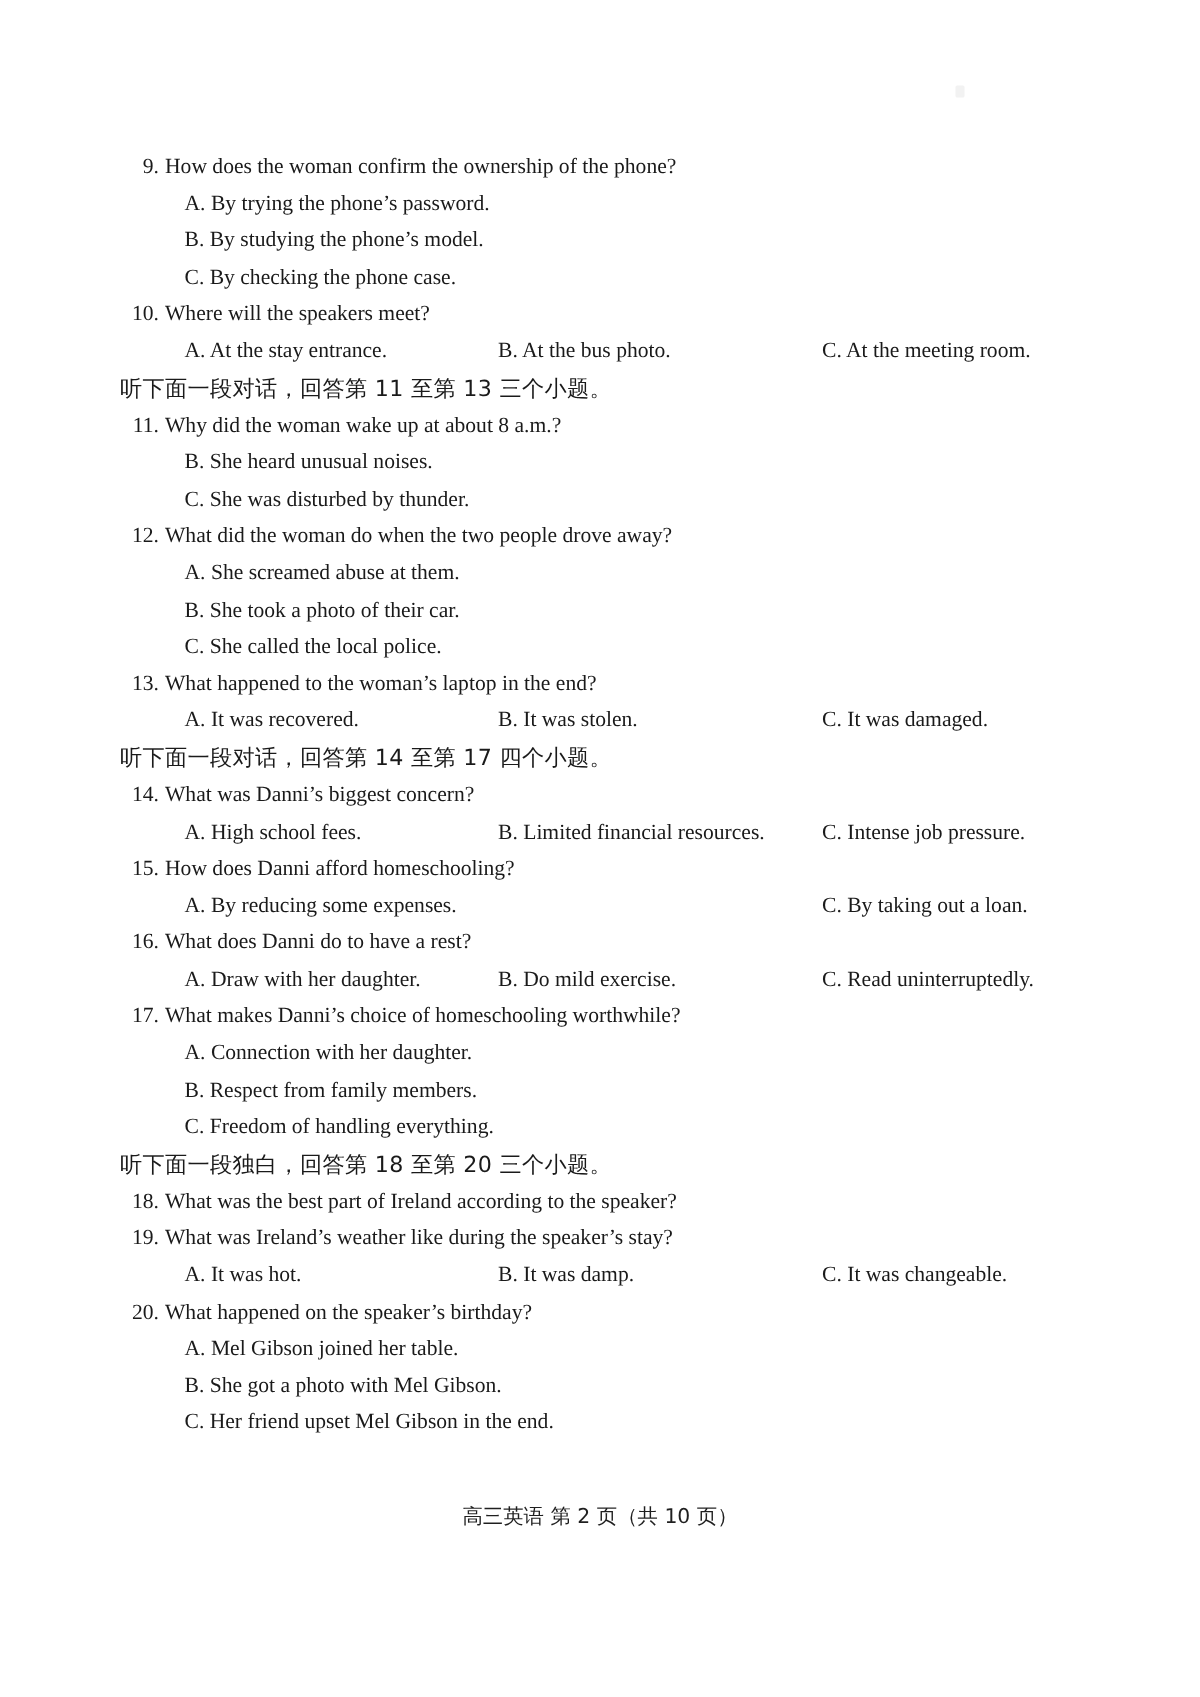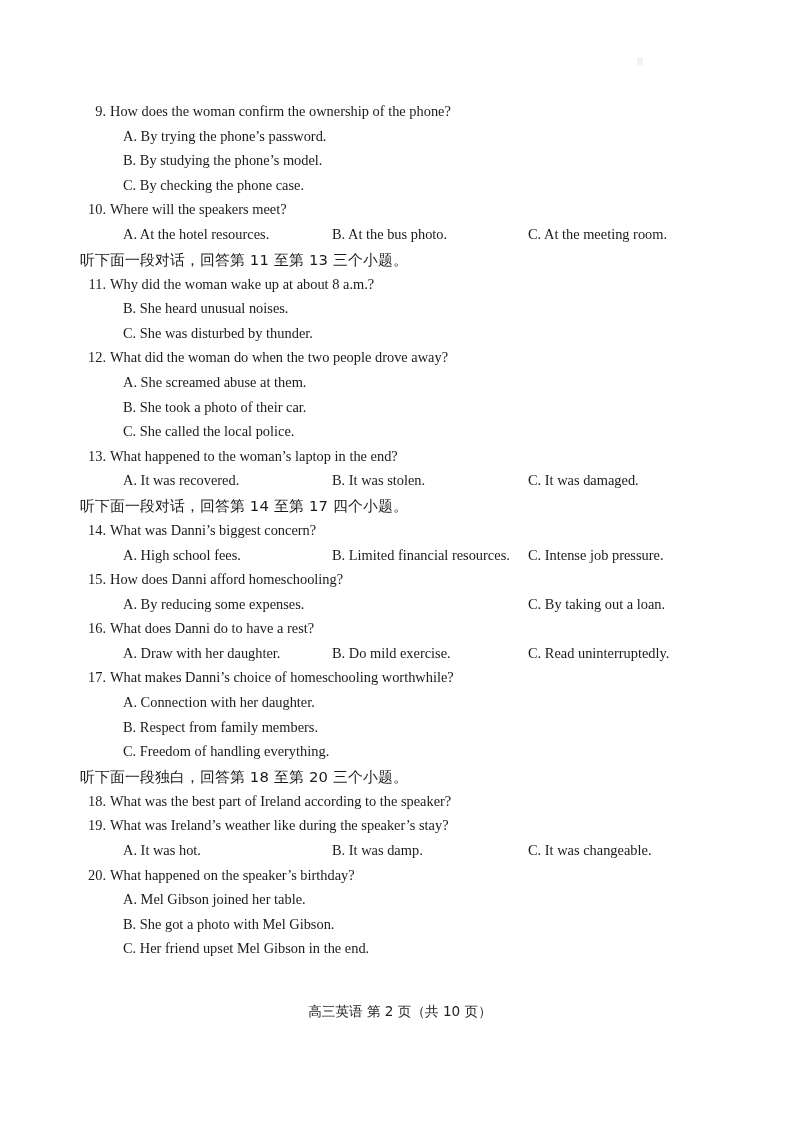--- a/index.html
+++ b/index.html
@@ -76,21 +76,21 @@
     line-height: 24.6px;
     font-size: 14.4px;
     white-space: nowrap;
   }
   .opt-row .col {
     position: absolute;
     top: 0;
   }
   .opt-row .col-a { left: 43px; }
   .opt-row .col-b { left: 252px; }
-  .opt-row .col-c { left: 448px; }
+  .opt-row .col-c { left: 468px; }
 
   
   .cn-line {
     position: relative;
     height: 25px;
     line-height: 25px;
     font-size: 14.8px;
     font-family: "DejaVu Sans", "Liberation Sans", sans-serif;
     letter-spacing: 0.2px;
     white-space: nowrap;
@@ -116,21 +116,21 @@
 
   <div class="scan-speck"></div>
 
   <div class="content" id="question-list">
       <div class="line q-line"><span class="qnum">9.</span><span class="qtext">How does the woman confirm the ownership of the phone?</span></div>
       <div class="line opt-stack">A. By trying the phone’s password.</div>
       <div class="line opt-stack">B. By studying the phone’s model.</div>
       <div class="line opt-stack">C. By checking the phone case.</div>
       <div class="line q-line"><span class="qnum">10.</span><span class="qtext">Where will the speakers meet?</span></div>
       <div class="opt-row">
-        <span class="col col-a">A. At the hotel resources.</span>
+        <span class="col col-a">A. At the stay entrance.</span>
         <span class="col col-b">B. At the bus photo.</span>
         <span class="col col-c">C. At the meeting room.</span>
       </div>
       <div class="cn-line">听下面一段对话，回答第 11 至第 13 三个小题。</div>
       <div class="line q-line"><span class="qnum">11.</span><span class="qtext">Why did the woman wake up at about 8 a.m.?</span></div>
       <div class="line opt-stack">B. She heard unusual noises.</div>
       <div class="line opt-stack">C. She was disturbed by thunder.</div>
       <div class="line q-line"><span class="qnum">12.</span><span class="qtext">What did the woman do when the two people drove away?</span></div>
       <div class="line opt-stack">A. She screamed abuse at them.</div>
       <div class="line opt-stack">B. She took a photo of their car.</div>

